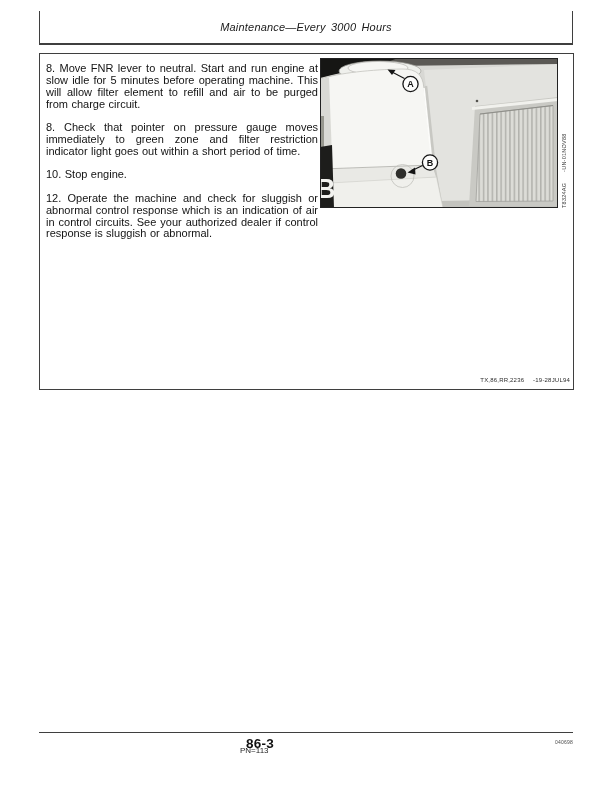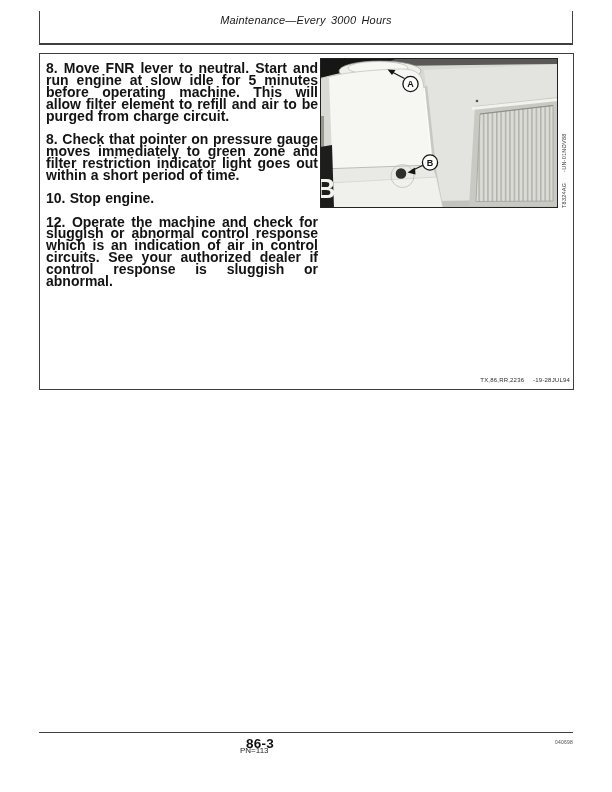--- a/index.html
+++ b/index.html
@@ -6,32 +6,32 @@
   .page {
     position: relative; width: 612px; height: 792px; background: #ffffff;
     font-family: "Liberation Sans", sans-serif; color: #111111; overflow: hidden;
   }
   
   .hdr-tick { position: absolute; top: 11px; width: 1.4px; height: 33px; background: #3f3f3f; }
   .hdr-tick-l { left: 39px; }
   .hdr-tick-r { left: 571.5px; }
   .hdr-rule { position: absolute; left: 39px; top: 43.2px; width: 534px; height: 1.7px; background: #3f3f3f; }
   .hdr-title {
-    position: absolute; left: 0; top: 14px; width: 612px; text-align: center;
+    position: absolute; left: 0; top: 21px; width: 612px; text-align: center;
     font-style: italic; font-size: 11px; word-spacing: 2px; letter-spacing: 0.2px; color: #1a1a1a;
   }
   
   .content-box {
     position: absolute; left: 39px; top: 53px; width: 534.5px; height: 336.5px;
     border: 1.5px solid #3f3f3f; box-sizing: border-box; background: #ffffff;
   }
   .text-col { position: absolute; left: 46px; top: 63px; width: 272px; }
   .text-col p {
-    margin: 0 0 11.5px 0; font-size: 14px; line-height: 11.9px;
-    text-align: justify; color: #131313; word-spacing: 0.4px; font-weight: bold;
+    margin: 0 0 11.5px 0; font-size: 11px; line-height: 11.9px;
+    text-align: justify; color: #131313; word-spacing: 0.4px;
   }
   
   .photo { position: absolute; left: 320px; top: 58px; width: 238px; height: 150px; }
   .photo svg { display: block; }
   
   .vcap {
     position: absolute; left: 561px; top: 208px; width: 150px; height: 11px;
     transform-origin: 0 0; transform: rotate(-90deg);
     font-size: 5.5px; letter-spacing: 0.25px; color: #3a3a3a; white-space: nowrap;
   }

